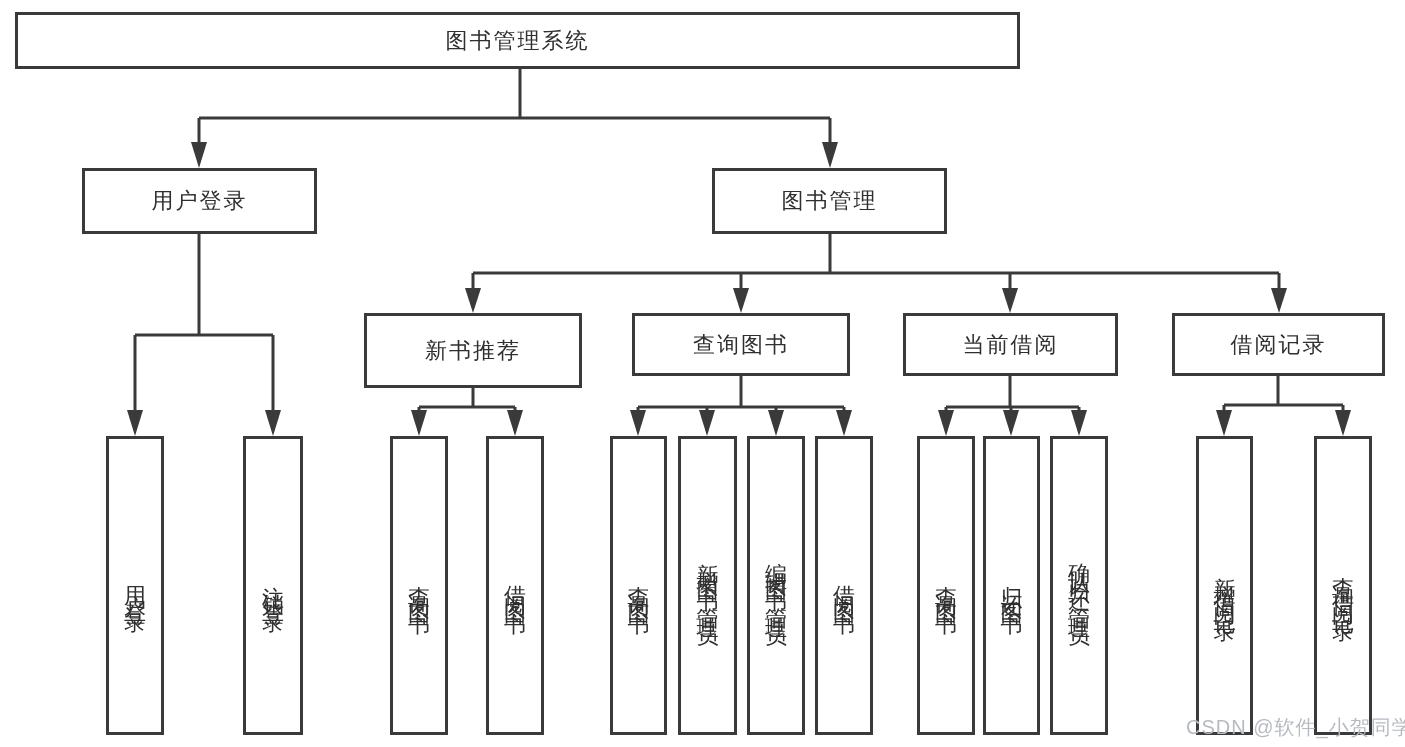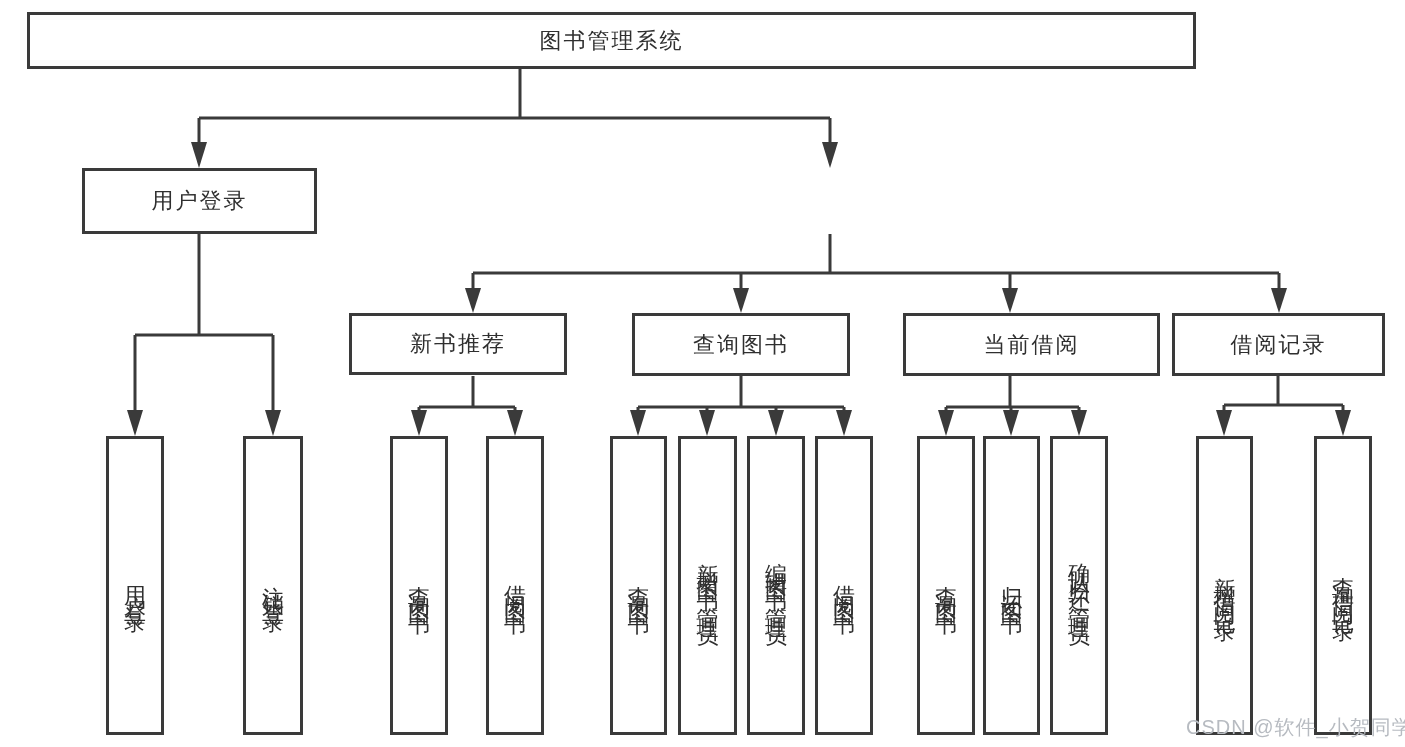--- a/index.html
+++ b/index.html
@@ -88,27 +88,28 @@
       <polygon points="768,410 784,410 776,436"></polygon>
       <polygon points="836,410 852,410 844,436"></polygon>
       <polygon points="938,410 954,410 946,436"></polygon>
       <polygon points="1003,410 1019,410 1011,436"></polygon>
       <polygon points="1071,410 1087,410 1079,436"></polygon>
       <polygon points="1216,410 1232,410 1224,436"></polygon>
       <polygon points="1335,410 1351,410 1343,436"></polygon>
     </g>
   </svg>
 
-  <div class="node h" style="left:27px; top:12px; width:1169px; height:57px">图书管理系统</div>
+  <div class="node h" style="left:15px; top:12px; width:1005px; height:57px">图书管理系统</div>
 
   <div class="node h" style="left:82px; top:168px; width:235px; height:66px">用户登录</div>
+  <div class="node h" style="left:712px; top:168px; width:235px; height:66px">图书管理</div>
 
-  <div class="node h" style="left:349px; top:313px; width:218px; height:62px">新书推荐</div>
+  <div class="node h" style="left:364px; top:313px; width:218px; height:75px">新书推荐</div>
   <div class="node h" style="left:632px; top:313px; width:218px; height:63px">查询图书</div>
-  <div class="node h" style="left:903px; top:313px; width:257px; height:63px">当前借阅</div>
+  <div class="node h" style="left:903px; top:313px; width:215px; height:63px">当前借阅</div>
   <div class="node h" style="left:1172px; top:313px; width:213px; height:63px">借阅记录</div>
 
   <div class="node v" style="left:106px; top:436px; width:58px; height:299px">用户登录</div>
   <div class="node v" style="left:243px; top:436px; width:60px; height:299px">注销登录</div>
 
   <div class="node v" style="left:390px; top:436px; width:58px; height:299px">查询图书</div>
   <div class="node v" style="left:486px; top:436px; width:58px; height:299px">借阅图书</div>
 
   <div class="node v" style="left:610px; top:436px; width:57px; height:299px">查询图书</div>
   <div class="node v" style="left:678px; top:436px; width:59px; height:299px">新增图书（管理员）</div>

